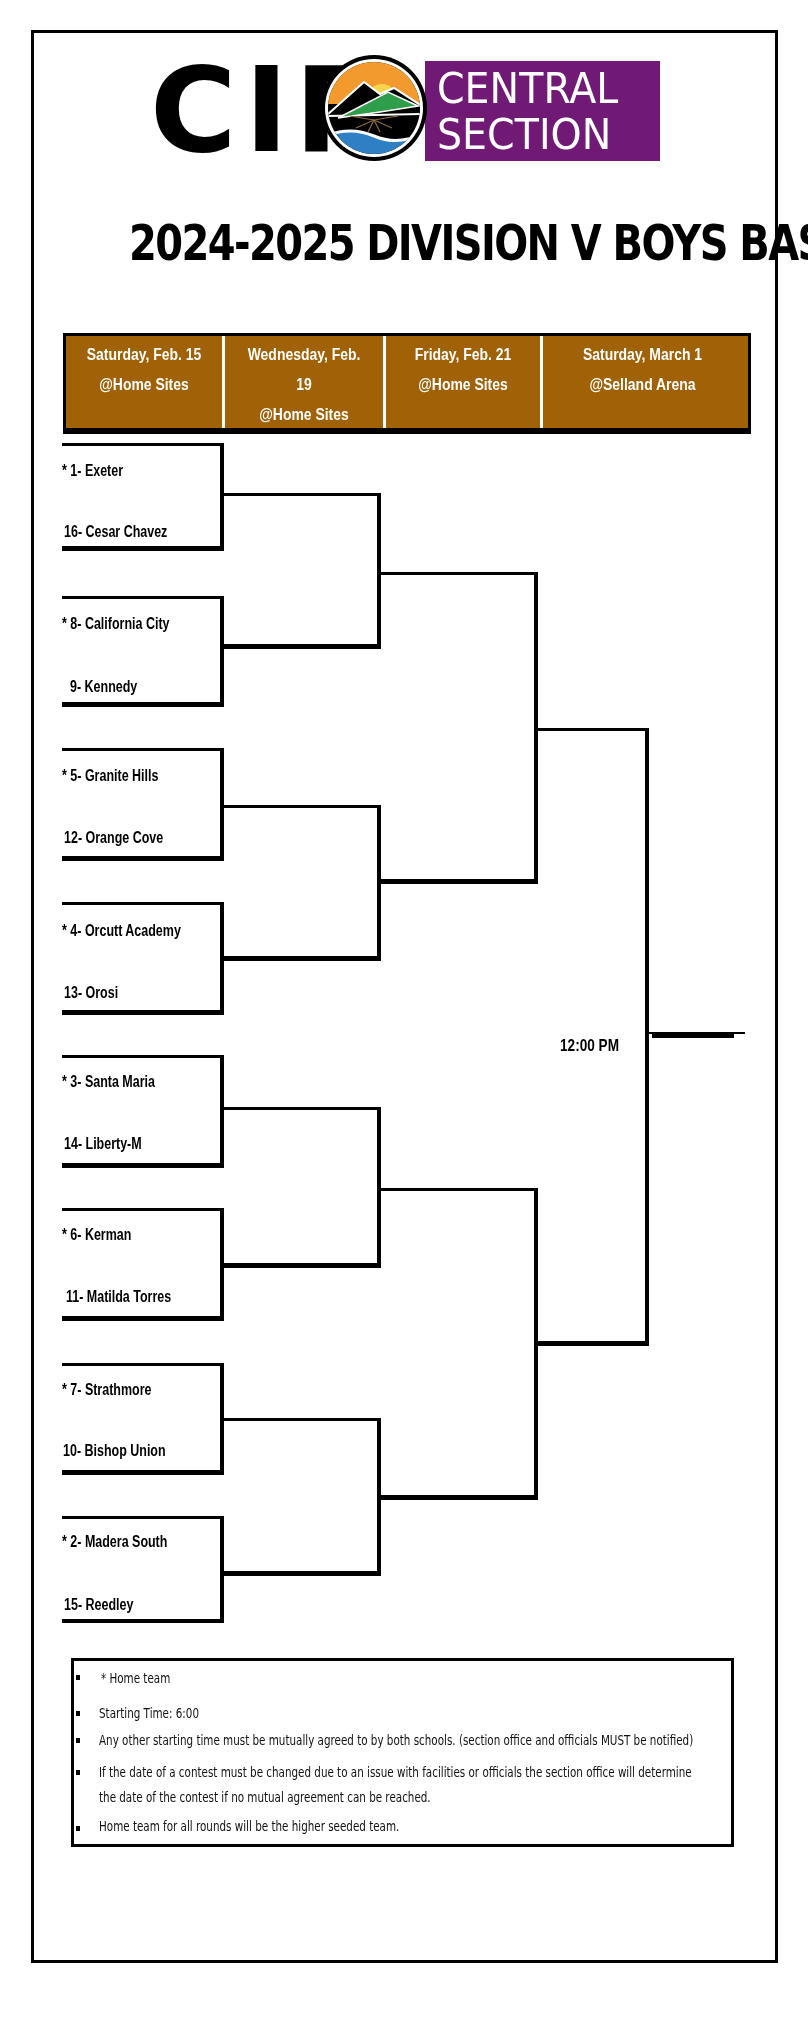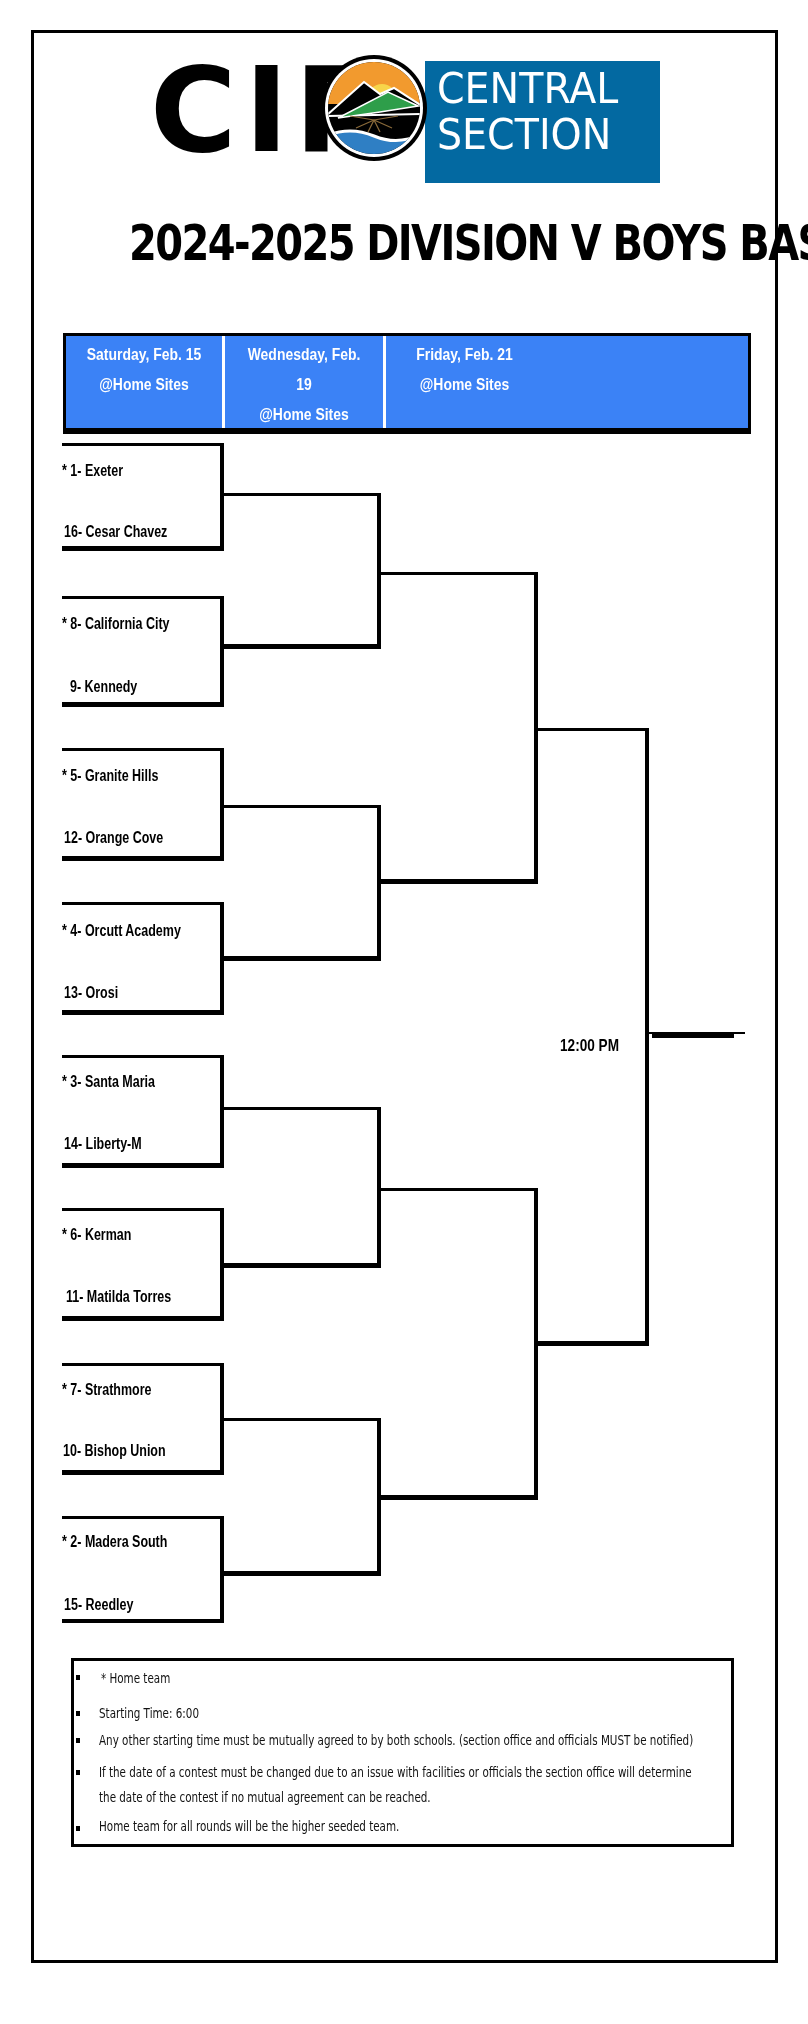--- a/index.html
+++ b/index.html
@@ -6,31 +6,31 @@
   body { width: 808px; height: 2024px; position: relative; overflow: hidden;
          font-family: "Liberation Sans", "DejaVu Sans", sans-serif; color: #000; }
   .abs { position: absolute; }
   .outer-border { left: 31px; top: 30px; width: 741px; height: 1927px; border: 3px solid #000; }
 
   
   .logo-letters { left: 150px; top: 56px; height: 108px; display: flex; align-items: center; }
   .logo-letter { font-family: "DejaVu Sans", sans-serif; font-weight: bold; font-size: 118px; line-height: 1;
                  color: #000; -webkit-text-stroke: 0; letter-spacing: 2px; position: relative; }
   .logo-emblem { left: 320px; top: 54px; width: 108px; height: 108px; }
-  .logo-box { left: 425px; top: 61px; width: 235px; height: 122px; background: #0369a1; }
+  .logo-box { left: 425px; top: 61px; width: 235px; height: 100px; background: #701a75; }
   .logo-box-line { position: absolute; left: 12px; color: #fff; font-family: "DejaVu Sans", sans-serif;
                    font-size: 43px; line-height: 1; letter-spacing: 0px; transform: scaleX(0.92); transform-origin: left; }
 
   
   .title { left: 60px; top: 208px; width: 690px; text-align: center; font-family: "DejaVu Sans", sans-serif;
            font-weight: bold; font-size: 50px; line-height: 70px; letter-spacing: -2px;
            transform: scaleX(0.80) scaleY(1.0); transform-origin: center; white-space: nowrap; }
 
   
-  .header-bar { left: 63px; top: 333px; width: 682px; height: 92px; background: #3b82f6;
+  .header-bar { left: 63px; top: 333px; width: 682px; height: 92px; background: #a16207;
                 border: 3px solid #000; border-bottom-width: 6px; display: flex; }
   .header-cell { flex: none; height: 100%; color: #fff; text-align: center; font-family: "Liberation Sans", sans-serif;
                  font-weight: bold; font-size: 17px; line-height: 30px; padding-top: 4px; box-sizing: border-box;
                  border-right: 3px solid #fff; }
   .header-cell:last-child { border-right: none; }
   .header-cell span { display: block; transform: scaleX(0.82); }
 
   
   .hl { position: absolute; background: #000; }
   .team { position: absolute; font-family: "Liberation Sans", sans-serif; font-weight: bold; font-size: 16px;
@@ -104,20 +104,24 @@
     <span>@Home Sites</span>
   </div>
   <div class="header-cell" style="width:161px;">
     <span>Wednesday, Feb. 19</span>
     <span>@Home Sites</span>
   </div>
   <div class="header-cell" style="width:157px;">
     <span>Friday, Feb. 21</span>
     <span>@Home Sites</span>
   </div>
+  <div class="header-cell" style="width:199px;">
+    <span>Saturday, March 1</span>
+    <span>@Selland Arena</span>
+  </div>
 </div>
 
 <div>
 
   <div>
     <div class="hl" style="left:62px;top:443px;width:162px;height:3px;"></div>
     <div class="hl" style="left:62px;top:546px;width:162px;height:5px;"></div>
     <div class="hl" style="left:220px;top:443px;width:4px;height:108px;"></div>
     <div class="team" style="left:62px;top:461px;">* 1- Exeter</div>
     <div class="team" style="left:64px;top:522px;">16- Cesar Chavez</div>

